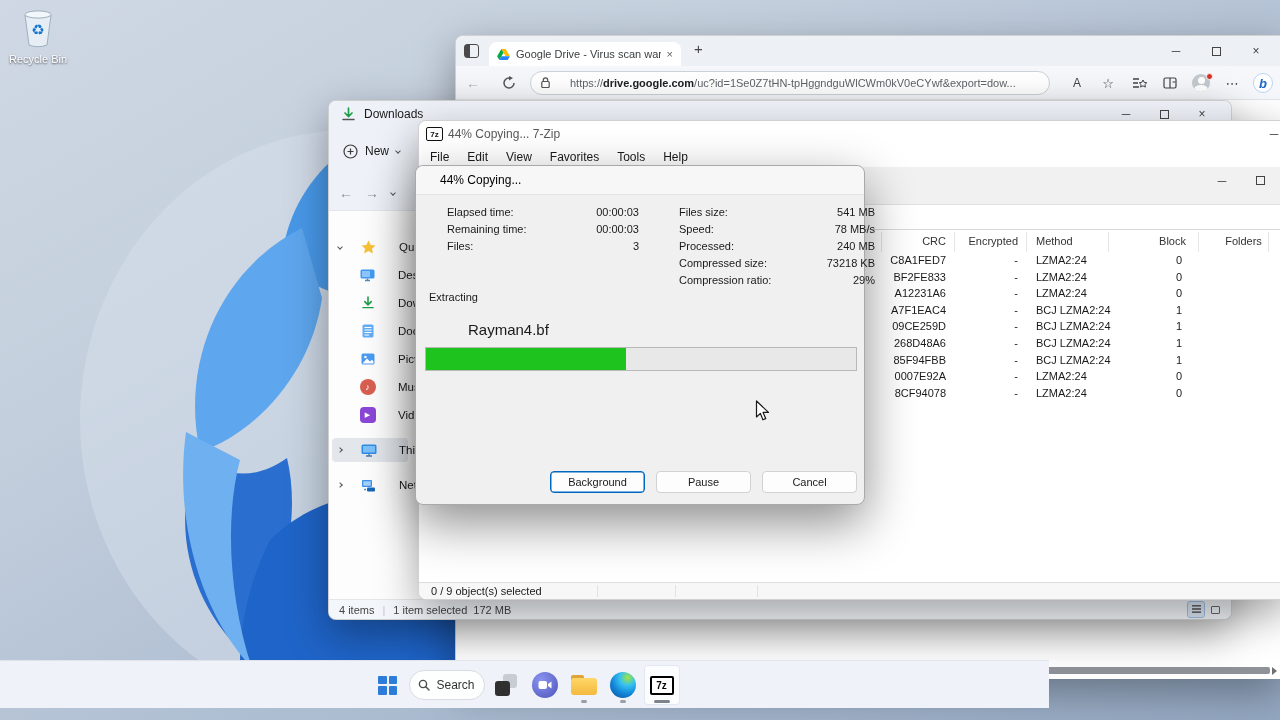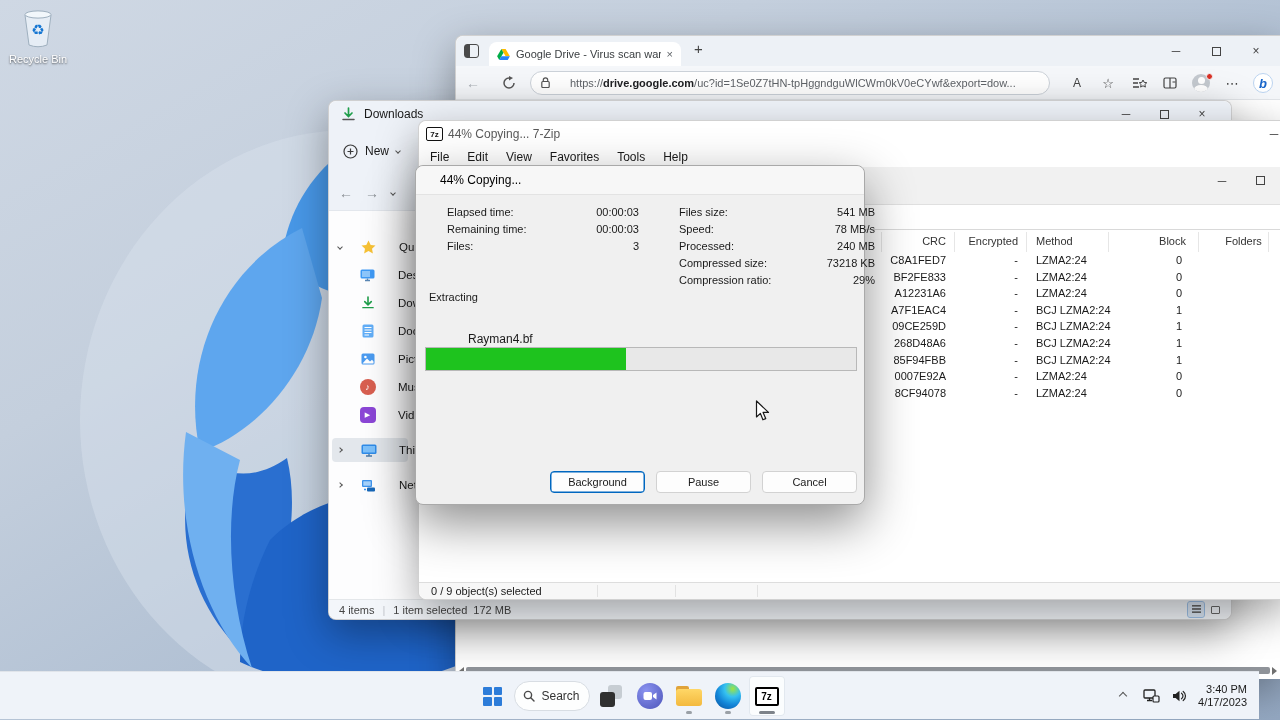--- a/index.html
+++ b/index.html
@@ -137,33 +137,33 @@
                border-radius:8px 8px 0 0; display:flex; align-items:center; padding-left:24px; }
   .dlg-title-label { font-size:12px; color:#000; }
   .dlg-controls { position:absolute; right:0; top:0; height:29px; }
   .dlg-controls .glyph-btn { position:absolute; top:0; width:26px; height:29px; }
   .dlg-stats { position:absolute; top:40px; left:0; right:0; }
   .dlg-col { position:absolute; top:0;margin-left:18px; }
   .dlg-col.left { left:13px; width:192px; }
   .dlg-col.right { left:245px; width:196px; }
   .dlg-stat-row { height:17px; display:flex; justify-content:space-between; font-size:11px; color:#1a1a1a; }
   .dlg-action { position:absolute; left:13px; top:125px; font-size:11px; color:#1a1a1a; }
-  .dlg-file { position:absolute; left:13px; top:166px; font-size:12px; color:#1a1a1a;padding-left:39px; }
+  .dlg-file { position:absolute; left:13px; top:155px; font-size:15px; color:#1a1a1a;padding-left:39px; }
   .progress { position:absolute; left:9px; top:181px; width:432px; height:24px; background:#e8e8e8;
               border:1px solid #b8b8b8; }
   .progress-fill { height:100%; background:#1ec31e; }
   .dlg-btn { position:absolute; top:305px; height:22px; background:#fdfdfd; border:1px solid #d2d2d2;
              border-radius:4px; font-size:11px; color:#1a1a1a; display:flex; align-items:center; justify-content:center; }
   .dlg-btn.focused { border-color:#0067c0; box-shadow:0 0 0 .5px #0067c0 inset; }
   .btn-background { left:134px; width:95px; }
   .btn-pause { left:240px; width:95px; }
   .btn-cancel { left:346px; width:95px; }
 
   
-  .taskbar { position:absolute; left:0; bottom:1px; width:1259px; height:48px; background:#eff3f9;
+  .taskbar { position:absolute; left:0; bottom:12px; width:1049px; height:48px; background:#eff3f9;
              border-top:1px solid rgba(0,0,0,.06); z-index:50; }
   .tb-center { position:absolute; left:0; right:0; top:0; height:48px; display:flex;
                align-items:center; justify-content:center; gap:3px; }
   .tb-btn { width:36px; height:40px; border-radius:4px; display:flex; align-items:center;
             justify-content:center; position:relative; }
   .tb-btn.active-app { background:#fbfdfe; box-shadow:0 0 0 1px #e2e8ef inset; }
   .run-dot { position:absolute; bottom:2px; left:50%; transform:translateX(-50%); width:6px; height:3px;
              border-radius:2px; background:#9aa0a6; }
   .run-dot.wide { width:16px; background:#7d838a; }
   .search-pill { width:76px; height:30px; border-radius:15px; background:#fdfefe; border:1px solid #d8dde3;
@@ -629,41 +629,19 @@
       </div>
       <div class="tb-btn">
         <span class="edge-ic"></span>
         <i class="run-dot"></i>
       </div>
       <div class="tb-btn active-app">
         <span class="sz-tb-ic">7z</span>
         <i class="run-dot wide"></i>
       </div>
     </div>
-    <div class="tb-right">
-      <span class="tray-ic">
-          <i class="chev up"></i>
-        </span>
-      <span class="tray-ic">
-        <svg width="17" height="14" viewBox="0 0 17 14">
-          <rect x="1" y="1" width="11" height="8" rx="1" fill="none" stroke="#222" stroke-width="1.3"></rect>
-          <path d="M4,11.5 h5 M6.5,9 v2.5" stroke="#222" stroke-width="1.3"></path>
-          <rect x="10" y="7" width="6" height="6" rx="1" fill="#eff3f9" stroke="#222" stroke-width="1.2"></rect>
-        </svg>
-      </span>
-      <span class="tray-ic">
-        <svg width="15" height="12" viewBox="0 0 15 12">
-          <path d="M1,4 h2.6 L7.5,0.8 V11.2 L3.6,8 H1 Z" fill="#222"></path>
-          <path d="M9.5,3.2 A3.4,3.4 0 0 1 9.5,8.8 M11.2,1.4 A5.8,5.8 0 0 1 11.2,10.6" fill="none" stroke="#222" stroke-width="1.2" stroke-linecap="round"></path>
-        </svg>
-      </span>
-      <div class="clock">
-        <div>3:40 PM</div>
-        <div>4/17/2023</div>
-      </div>
-    </div>
   </div>
 
   <svg class="cursor" width="15" height="22" viewBox="0 0 15 22">
     <path d="M1.5,1 L1.5,17 L5.4,13.4 L7.9,19.8 L10.7,18.6 L8.1,12.4 L13.5,12.4 Z" fill="#ffffff" stroke="#1a1a1a" stroke-width="1.2" stroke-linejoin="round"></path>
   </svg>
 
 </div>
 
 </body></html>

